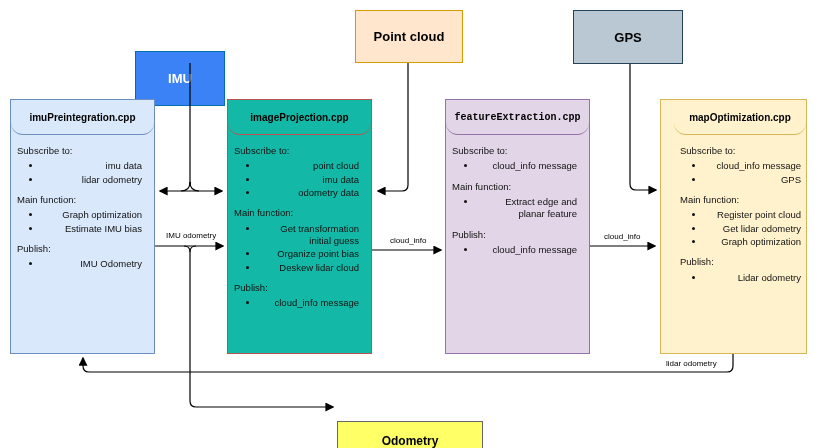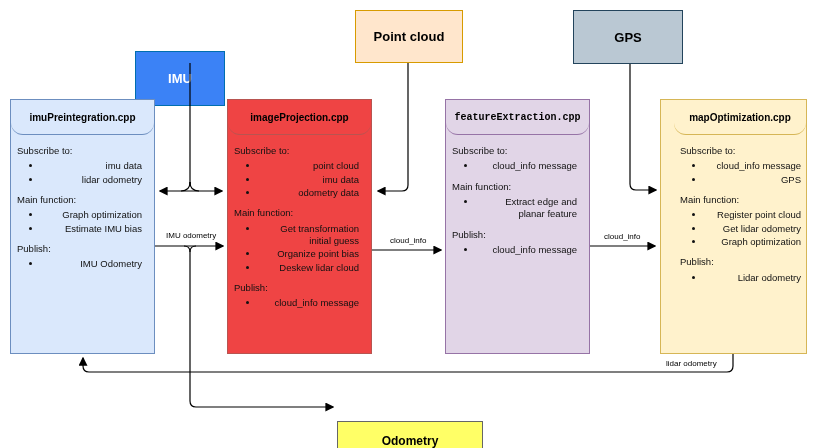--- a/index.html
+++ b/index.html
@@ -17,21 +17,21 @@
           font-size:9.5px;color:#111;}
   .module-title{height:35px;display:flex;align-items:center;justify-content:center;
                 font-weight:bold;font-size:10px;border-bottom:1px solid;box-sizing:border-box;color:#000;border-radius:12px;}
   .module-body{padding:2px 5px 0 5px;line-height:1.3;}
   .module-body .heading{margin:8px 0 2px 1px;}
   .module-body ul{margin:3px 0 3px 0;padding-left:26px;text-align:right;}
   .module-body li{margin:0 0 1px 0;max-width:100px;}
 
   .c-blue{background:#dae8fc;border-color:#6c8ebf;}
   .c-blue .module-title{border-color:#6c8ebf;}
-  .c-red{background:#ef4444;border-color:#b85450;}
+  .c-red{background:#14b8a6;border-color:#b85450;}
   .c-red .module-title{border-color:#b85450;}
   .c-purple{background:#e1d5e7;border-color:#9673a6;}
   .c-purple .module-title{border-color:#9673a6;font-family:Liberation Mono, monospace;}
   .c-yellow{background:#fff2cc;border-color:#d6b656;}
   .c-yellow .module-title{border-color:#d6b656;}
 
   .m-1{left:10px;width:145px;}
   .m-2{left:227px;width:145px;}
   .m-3{left:445px;width:145px;}
   .m-4{left:660px;width:147px;padding-left:13px;}

